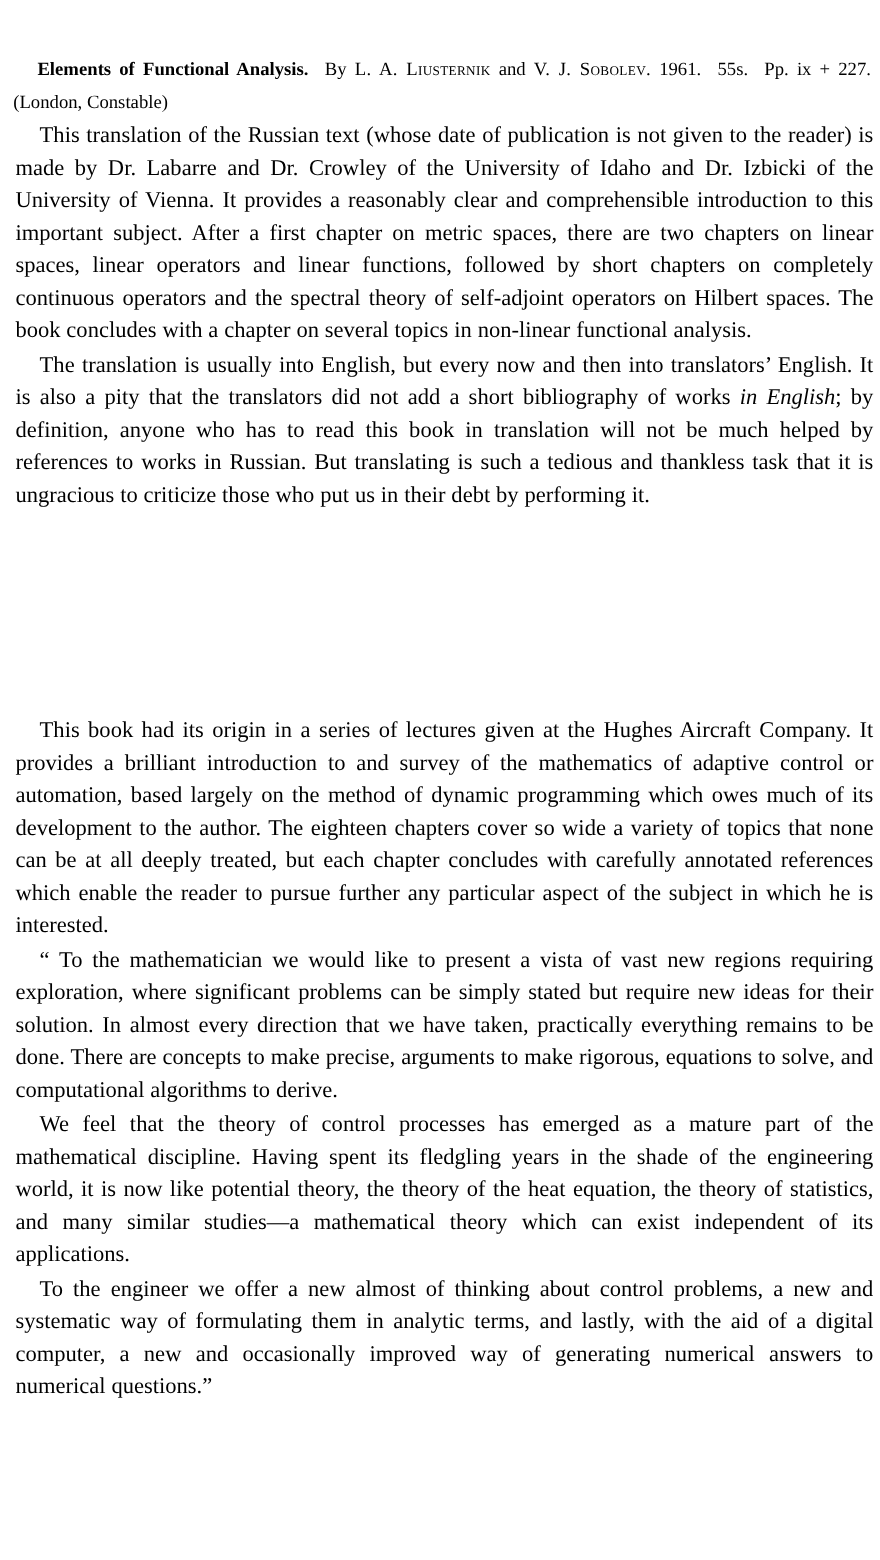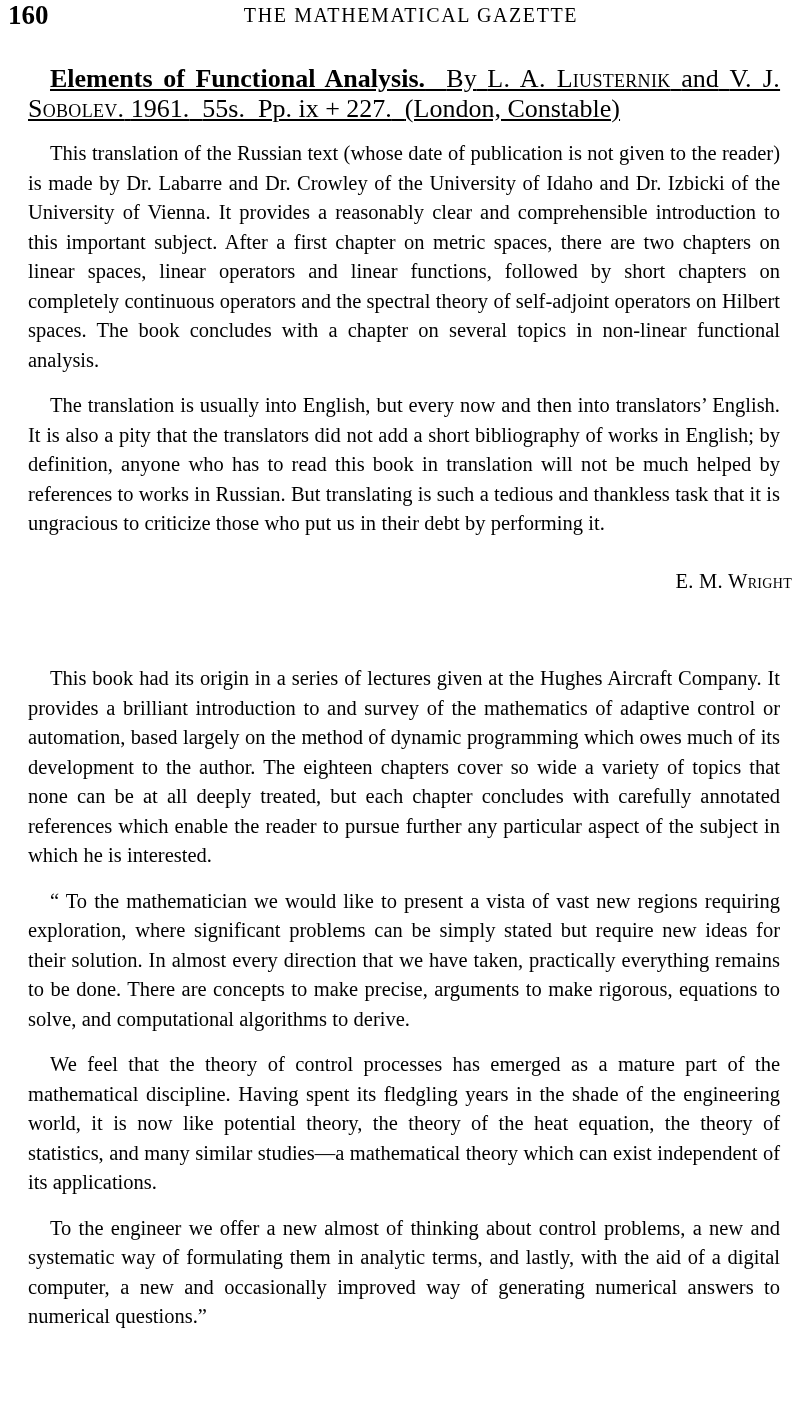--- a/index.html
+++ b/index.html
@@ -51,89 +51,83 @@
   }
 
   
   .block {
     position: absolute;
     left: 12px;
     width: 784px;
   }
 
   .heading {
-    font-size: 26px;
+    font-size: 17px;
     line-height: 29.5px;
     text-align: justify;
     text-align-last: left;
     text-indent: 22px;
-    margin: 16px;
+    margin: 0;
     hyphens: none;
-    text-decoration: underline;
   }
   .heading .ttl {
     font-weight: bold;
   }
   .sc {
     font-variant: small-caps;
     letter-spacing: 0.3px;
   }
 
   p.para {
     font-size: 20.5px;
     line-height: 29.5px;
     text-align: justify;
     text-align-last: left;
     text-indent: 22px;
-    margin: 16px;
+    margin: 2px;
     word-spacing: 0.2px;
     hyphens: none;
   }
 
-  .it { }
+  .it { font-style: italic; }
 
   .signature {
     font-size: 20.5px;
     line-height: 29.5px;
     text-align: right;
     margin: 0;
     padding-right: 4px;
   }
   .gap-sm { height: 12px; }
 </style>
 </head>
 <body>
 
 <div class="page">
 
-  <div class="runhead">
-    <div class="folio">160</div>
-    <div class="runtitle">THE MATHEMATICAL GAZETTE</div>
-  </div>
 
   <div class="block" style="top:48px;">
 
     <div class="heading">
       <span class="ttl">Elements of Functional Analysis.</span>&nbsp;
       <span>By</span>
       <span class="sc">L. A. Liusternik</span>
       <span>and</span>
       <span class="sc">V. J. Sobolev.</span>
       <span>1961.</span>&nbsp;
       <span>55s.</span>&nbsp;
       <span>Pp. ix + 227.</span>&nbsp;
       <span>(London, Constable)</span>
     </div>
 
     <p class="para"><span>This translation of the Russian text (whose date of publication is not given to the reader) is made by Dr. Labarre and Dr. Crowley of the University of Idaho and Dr. Izbicki of the University of Vienna.  It provides a reasonably clear and comprehensible introduction to this important subject.  After a first chapter on metric spaces, there are two chapters on linear spaces, linear operators and linear functions, followed by short chapters on completely continuous operators and the spectral theory of self-adjoint operators on Hilbert spaces.  The book concludes with a chapter on several topics in non-linear functional analysis.</span></p>
 
     <p class="para"><span>The translation is usually into English, but every now and then into translators’ English.  It is also a pity that the translators did not add a short bibliography of works </span><span class="it">in English</span><span>;  by definition, anyone who has to read this book in translation will not be much helped by references to works in Russian.  But translating is such a tedious and thankless task that it is ungracious to criticize those who put us in their debt by performing it.</span></p>
 
     <div class="gap-sm"></div>
-    <p class="signature sc">E. M. Wright</p>
 
   </div>
 
   <div class="block" style="top:648px;">
 
 
     <p class="para"><span>This book had its origin in a series of lectures given at the Hughes Aircraft Company.  It provides a brilliant introduction to and survey of the mathematics of adaptive control or automation, based largely on the method of dynamic programming which owes much of its development to the author.  The eighteen chapters cover so wide a variety of topics that none can be at all deeply treated, but each chapter concludes with carefully annotated references which enable the reader to pursue further any particular aspect of the subject in which he is interested.</span></p>
     <p class="para"><span>“ To the mathematician we would like to present a vista of vast new regions requiring exploration, where significant problems can be simply stated but require new ideas for their solution.  In almost every direction that we have taken, practically everything remains to be done. There are concepts to make precise, arguments to make rigorous, equations to solve, and computational algorithms to derive.</span></p>
     <p class="para"><span>We feel that the theory of control processes has emerged as a mature part of the mathematical discipline.  Having spent its fledgling years in the shade of the engineering world, it is now like potential theory, the theory of the heat equation, the theory of statistics, and many similar studies—a mathematical theory which can exist independent of its applications.</span></p>
     <p class="para"><span>To the engineer we offer a new almost of thinking about control problems, a new and systematic way of formulating them in analytic terms, and lastly, with the aid of a digital computer, a new and occasionally improved way of generating numerical answers to numerical questions.”</span></p>

